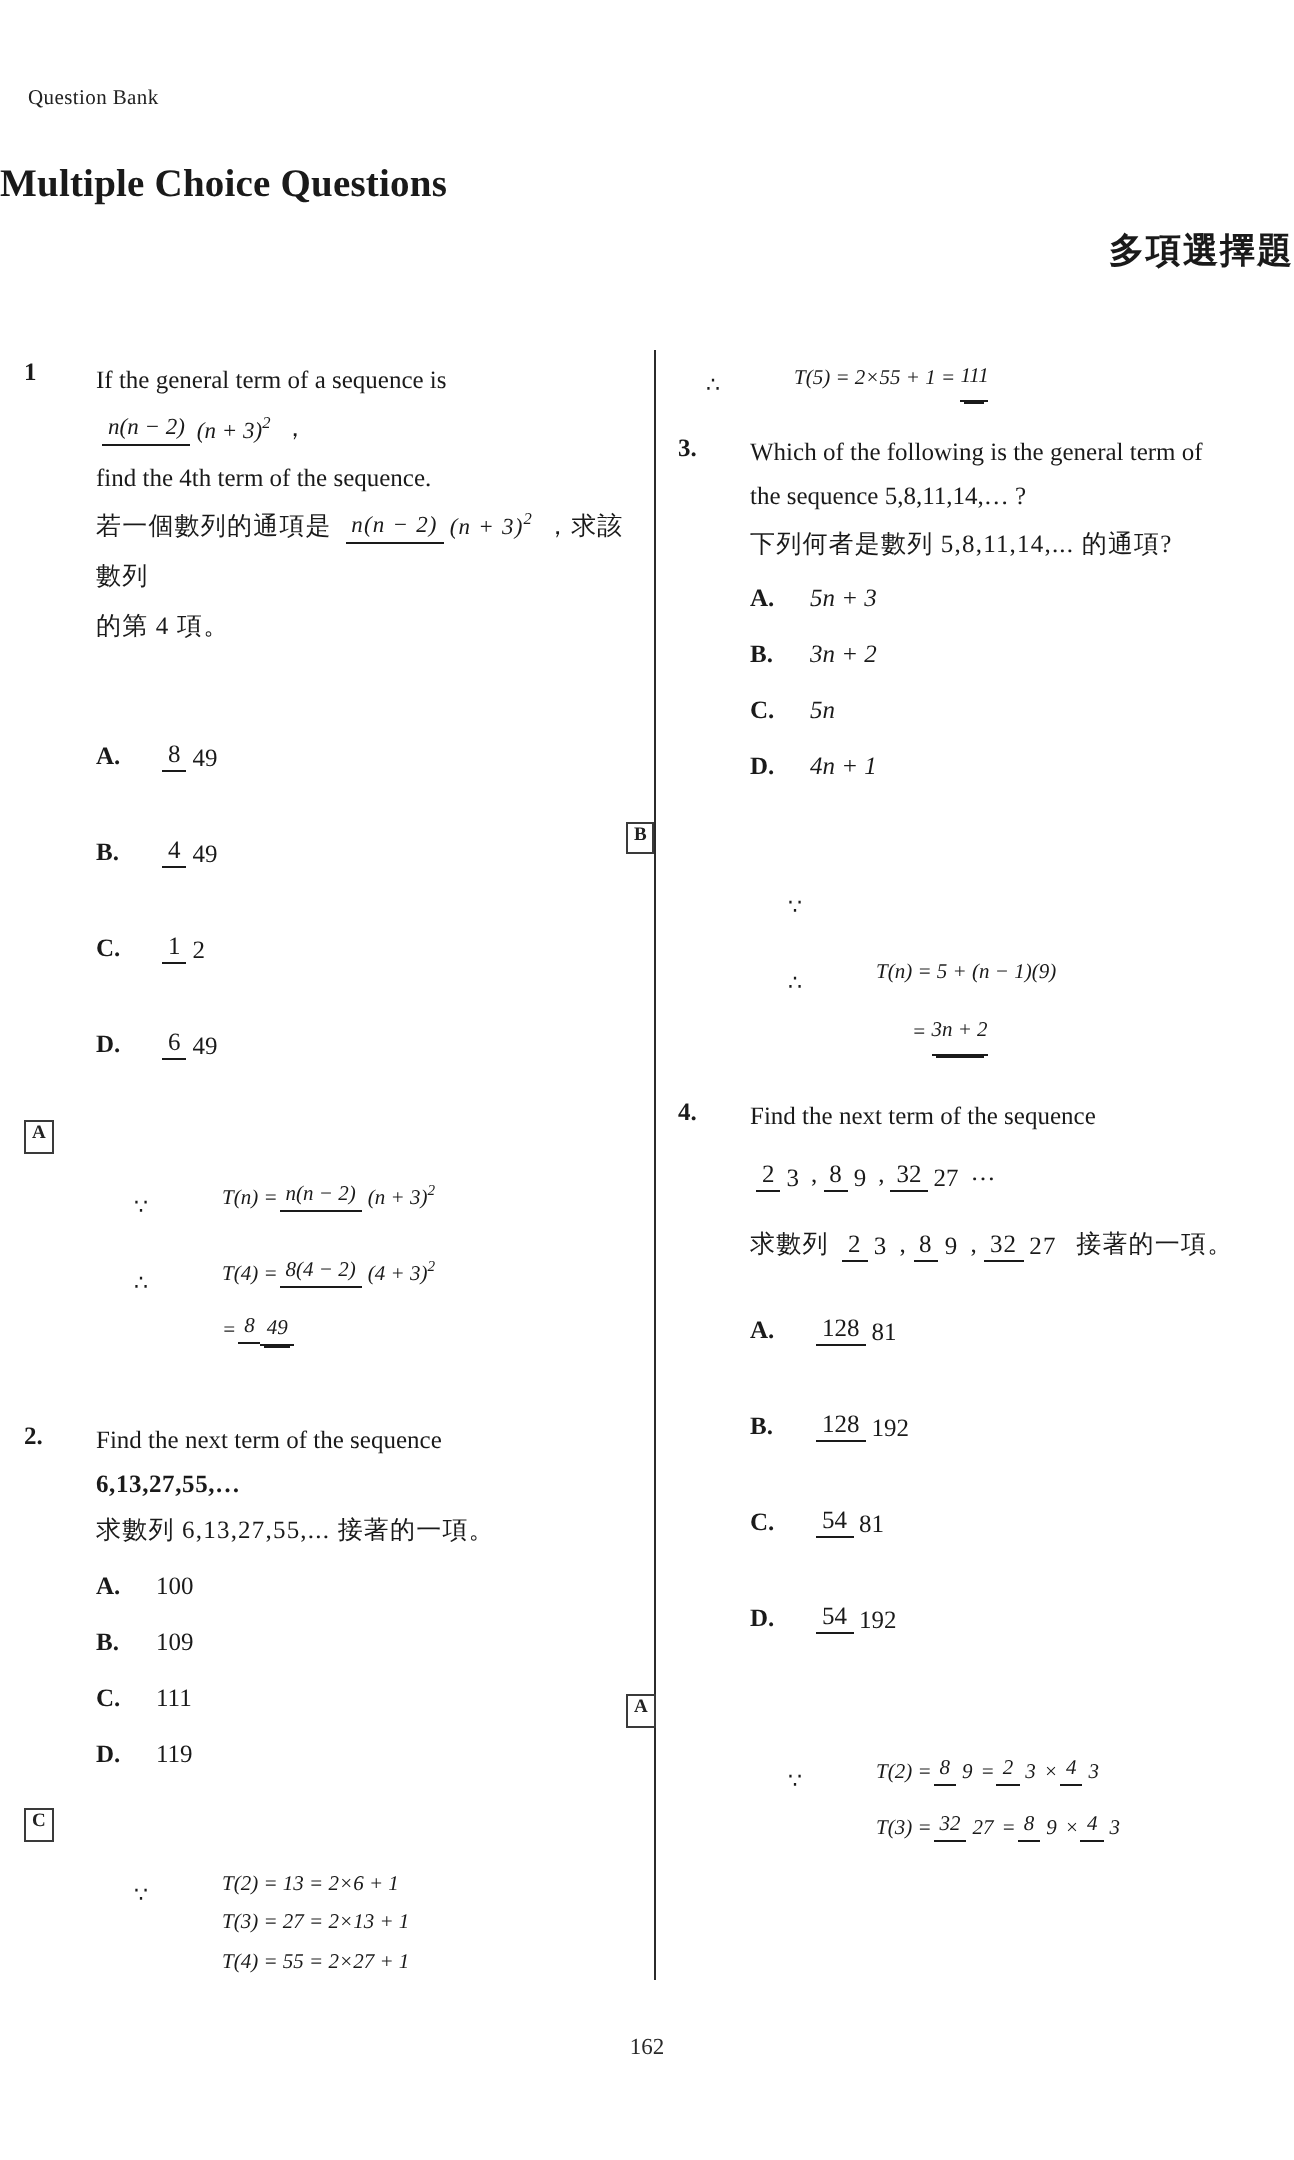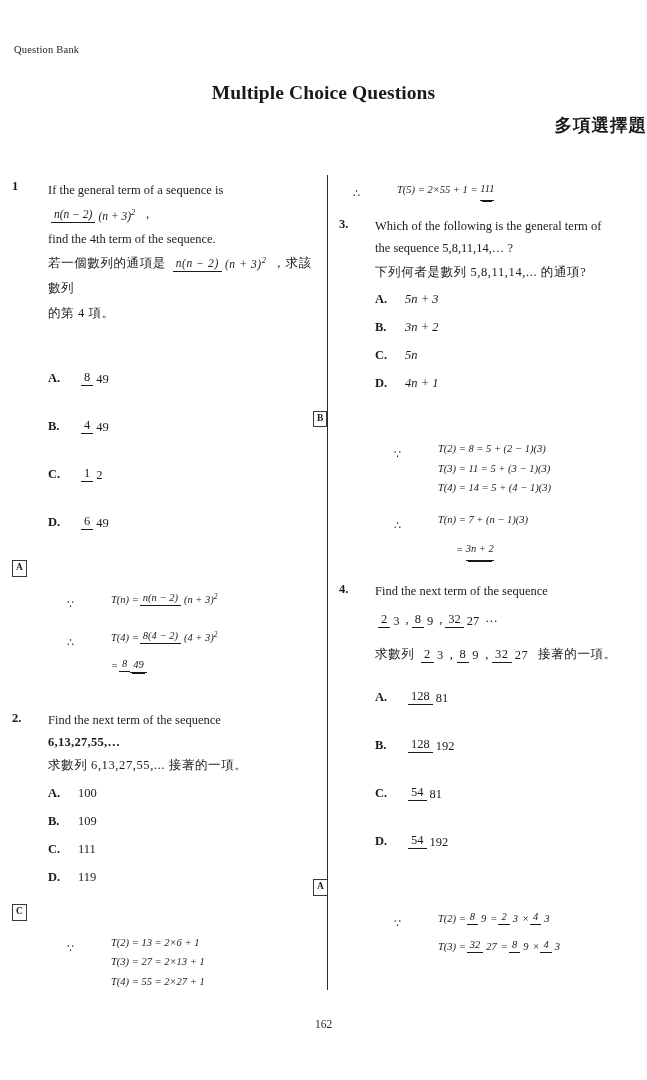--- a/index.html
+++ b/index.html
@@ -23,21 +23,21 @@
   .running-head {
     position: absolute;
     left: 14px; top: 44px;
     font-size: 10.5px;
     letter-spacing: .2px;
     color: #222;
   }
   .title-en {
     position: absolute;
     left: 0; right: 0; top: 82px;
-    text-align: center;
+    text-align: left;
     font-size: 19.5px;
     font-weight: bold;
     letter-spacing: .1px;
   }
   .title-zh {
     position: absolute;
     left: 0; right: 0; top: 113px;
     text-align: right;
     font-size: 17.5px;
     font-weight: bold;
@@ -401,31 +401,26 @@
           <span class="opt-letter">D.</span>
           <span class="opt-val">4n + 1</span>
         </div>
       </div>
 
       <div class="ansbox" style="margin-left:-26px;">B</div>
 
       <div class="solution sol-lines">
         <div class="sol-row">
           <span class="sol-sym">∵</span>
-          <span class="sol-expr">
-            <span>T(2) = 8 = 5 + (2 − 1)(3)</span>
-            <span>T(3) = 11 = 5 + (3 − 1)(3)</span>
-            <span>T(4) = 14 = 5 + (4 − 1)(3)</span>
-          </span>
         </div>
         <div class="spacer-sm"></div>
         <div class="sol-row">
           <span class="sol-sym">∴</span>
           <span class="sol-expr">
-            <span>T(n) = 7 + (n − 1)(3)</span>
+            <span>T(n) = 5 + (n − 1)(9)</span>
           </span>
         </div>
         <div class="sol-cont" style="margin-left:62px;">
           <span>=</span>&nbsp;<span class="dbl-underline">3n + 2</span>
         </div>
       </div>
     </div>
 
     <div class="spacer-md"></div>
 

